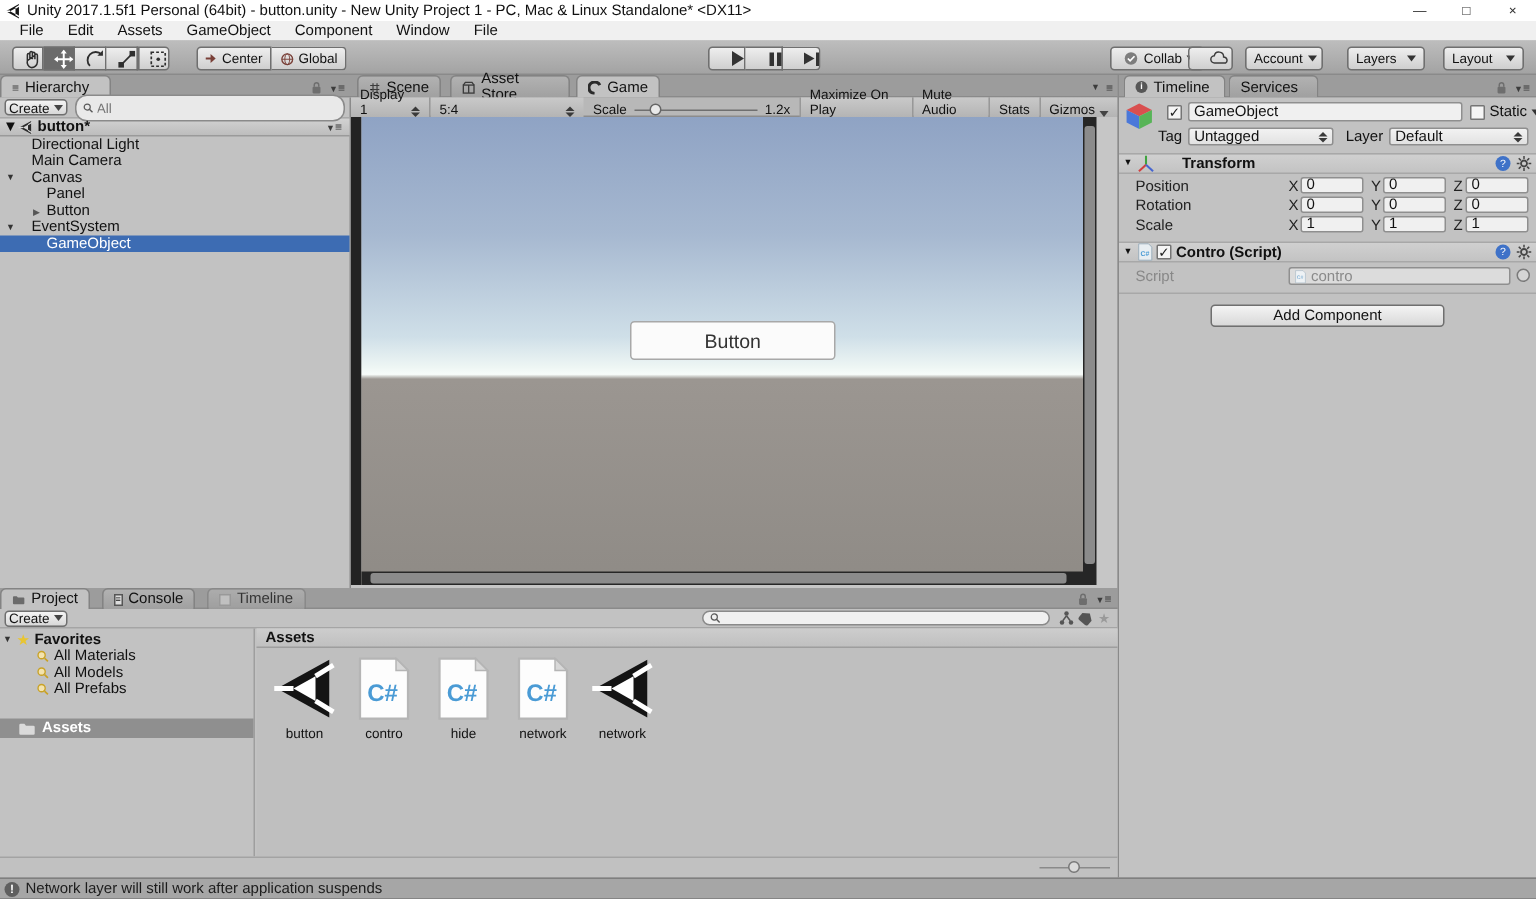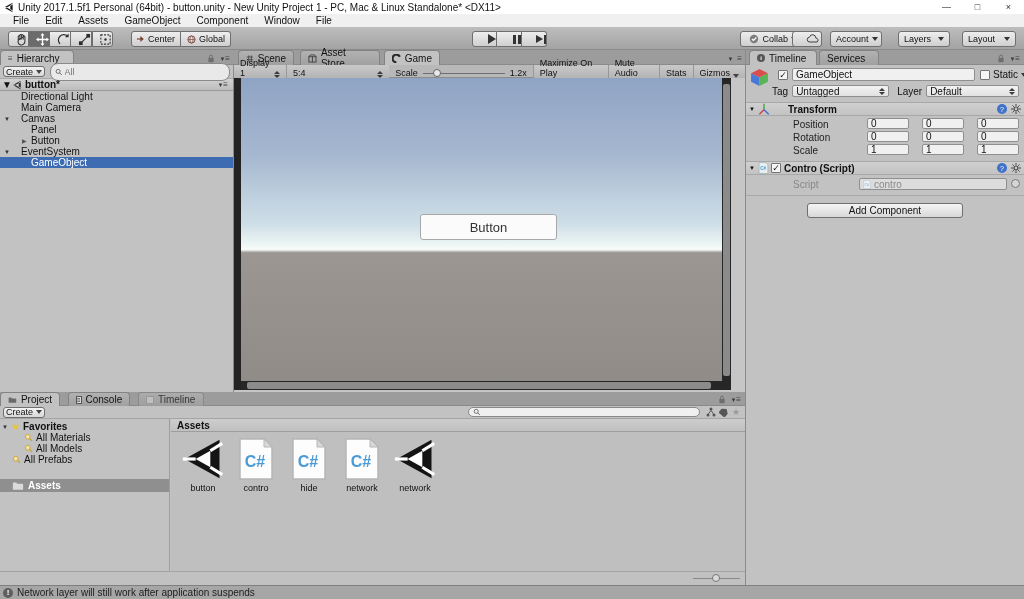--- a/index.html
+++ b/index.html
@@ -38,21 +38,21 @@
   .hrow { height:11px; display:flex; align-items:center; font-size:10px; white-space:nowrap; }
   .hrow .tri { width:14px; font-size:6px; color:#333; text-align:left; }
   .hrow.sel { background:#3d6cb3; color:#fff; }
   .btnstd { background:linear-gradient(#f4f4f4,#d8d8d8); border:1px solid #6f6f6f; border-radius:3px; display:flex; align-items:center; justify-content:center; font-size:10px; }
   .paneicons { position:absolute; display:flex; align-items:center; gap:4px; font-size:8px; color:#3c3c3c; }
   .bold { font-weight:bold; }
   .gseg { display:flex; align-items:flex-end; height:13px; border-left:1px solid #989898; padding:0 6px; font-size:9px; background:linear-gradient(#c9c9c9,#b4b4b4); gap:3px; }
   .compheader { background:linear-gradient(#d0d0d0,#c3c3c3); border-top:1px solid #a8a8a8; border-bottom:1px solid #a8a8a8; display:flex; align-items:center; }
   .helpbook { width:10px; height:10px; border-radius:5px; background:#3f72c8; color:#fff; font-size:7px; display:flex; align-items:center; justify-content:center; }
   .vecfld { position:absolute; width:42px; height:11px; }
-  .veclbl { position:absolute; font-size:10px; color:#222;margin-left:36px; }
+  .veclbl { position:absolute; font-size:10px; color:#222; }
 </style>
 </head>
 <body>
 
 <div id="app">
 
   <div class="abs titlebar">
     <span style="margin:0 4px 0 3px;display:flex">
       <svg width="11" height="11" viewBox="0 0 48 48">
           <polygon points="4,24 42,3 42,45" fill="#141414"></polygon>
@@ -551,21 +551,21 @@
             </svg>
           <span>All Materials</span>
         </div>
         <div class="hrow" style="padding-left:24px;gap:3px">
           <svg width="9" height="9" viewBox="0 0 12 12">
               <circle cx="5" cy="5" r="3.2" fill="#f3e3ae" stroke="#c9a227" stroke-width="1.2"></circle>
               <line x1="7.6" y1="7.6" x2="10.6" y2="10.6" stroke="#c9a227" stroke-width="1.5"></line>
             </svg>
           <span>All Models</span>
         </div>
-        <div class="hrow" style="padding-left:12px;gap:3px">
+        <div class="hrow" style="padding-left:24px;gap:3px">
           <svg width="9" height="9" viewBox="0 0 12 12">
               <circle cx="5" cy="5" r="3.2" fill="#f3e3ae" stroke="#c9a227" stroke-width="1.2"></circle>
               <line x1="7.6" y1="7.6" x2="10.6" y2="10.6" stroke="#c9a227" stroke-width="1.5"></line>
             </svg>
           <span>All Prefabs</span>
         </div>
         <div class="hrow" style="margin-top:14px;height:13px;background:#8f8f8f;color:#fff;padding-left:12px;gap:4px">
           <svg width="12" height="10" viewBox="0 0 14 11">
               <path d="M1 2.5a1 1 0 011-1h3l1.2 1.5H12a1 1 0 011 1V9a1 1 0 01-1 1H2a1 1 0 01-1-1z" fill="#dadada"></path>
             </svg>

